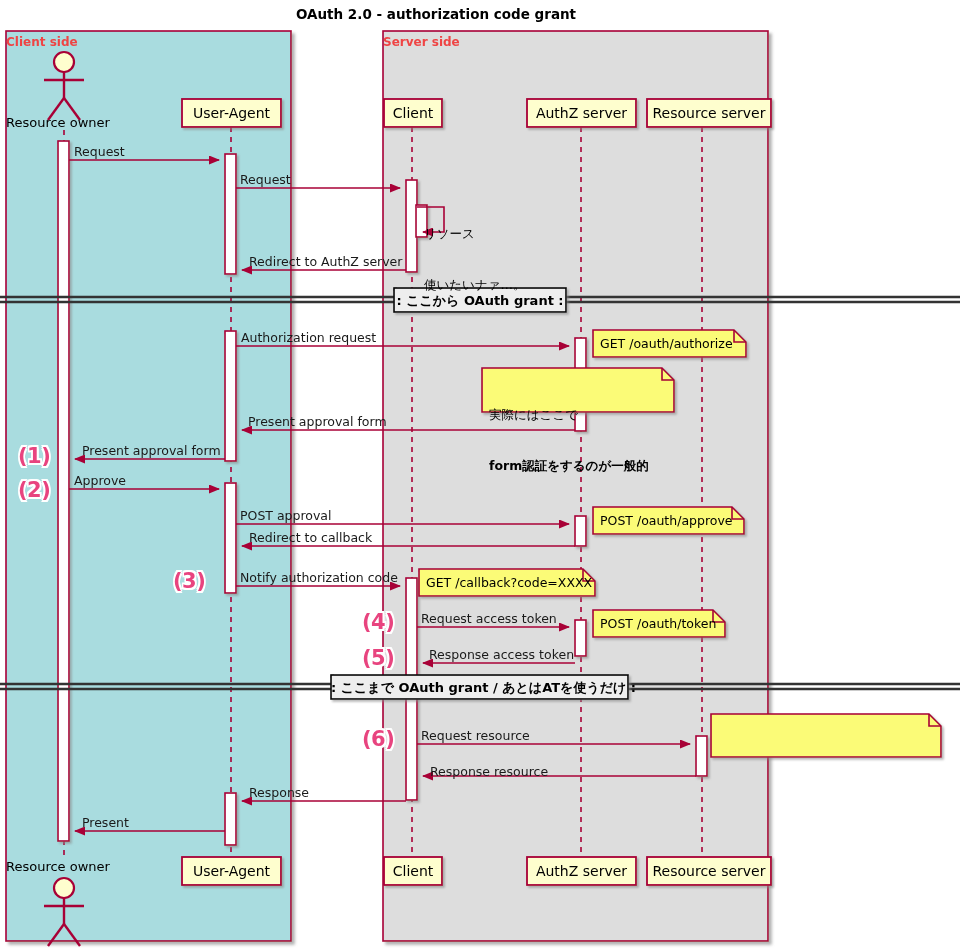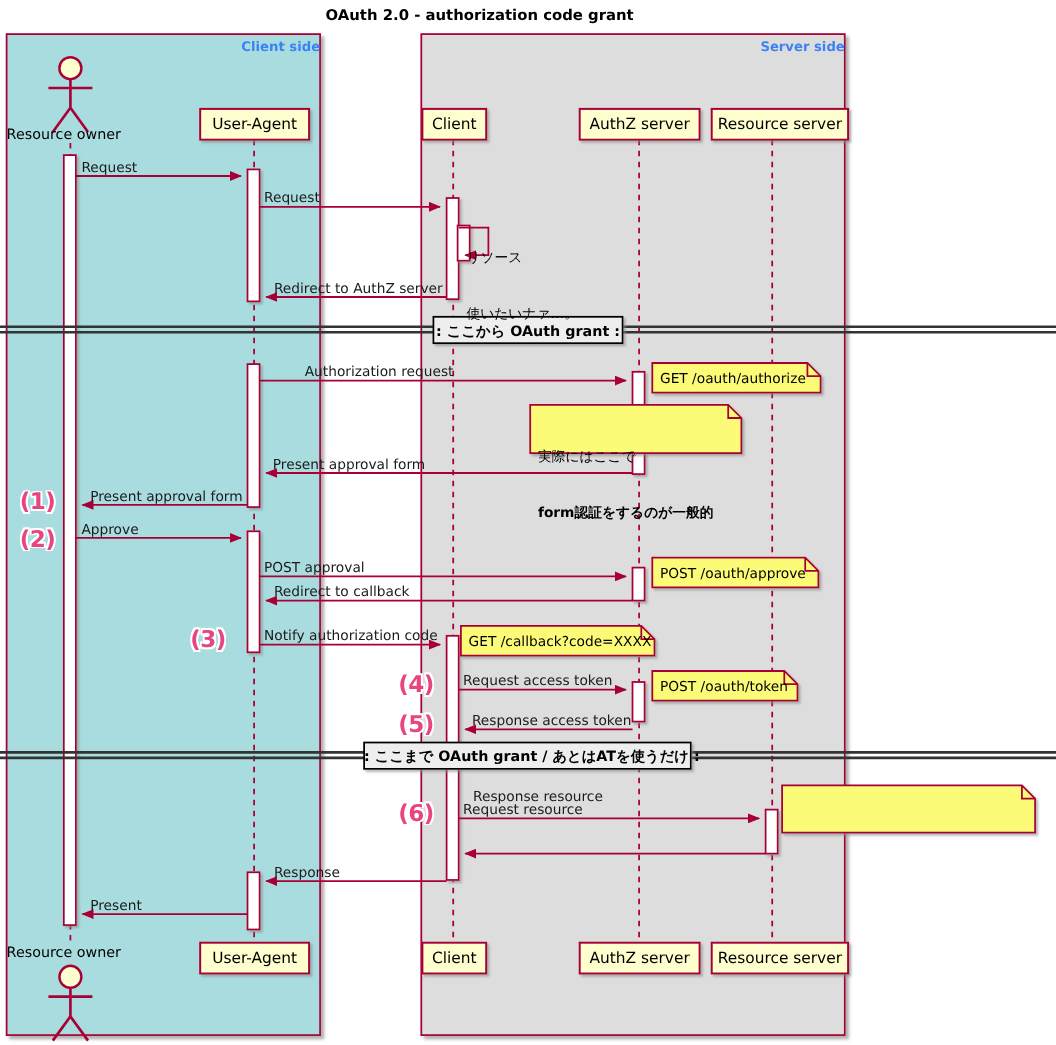--- a/index.html
+++ b/index.html
@@ -10,21 +10,21 @@
   }
   #stage{position:absolute;left:0;top:0;width:872px;height:950px;}
   svg{position:absolute;left:0;top:0;}
   .lbl{position:absolute;white-space:pre;}
   
   .title{
     font-size:13.5px;font-weight:bold;color:#000;
     text-align:center;width:100%;top:6px;left:0;
   }
   
-  .boxhdr{font-size:12px;font-weight:bold;color:#3b82f6;text-align:right;}
+  .boxhdr{font-size:12px;font-weight:bold;color:#ef4444;text-align:left;}
   
   .plabel{font-size:14px;color:#000;text-align:center;}
   
   .aname{font-size:13px;color:#000;}
   
   .msg{font-size:12.5px;color:#1a1a1a;}
   
   .note{font-size:12.5px;color:#000;line-height:16px;}
   .note-ja{font-size:12.5px;color:#000;line-height:17px;}
   
@@ -208,31 +208,31 @@
 
   <div class="lbl aname" style="left:6px;top:859px;">Resource owner</div>
   <div class="lbl plabel" style="left:182px;top:863px;width:99px;">User-Agent</div>
   <div class="lbl plabel" style="left:384px;top:863px;width:58px;">Client</div>
   <div class="lbl plabel" style="left:527px;top:863px;width:109px;">AuthZ server</div>
   <div class="lbl plabel" style="left:647px;top:863px;width:124px;">Resource server</div>
 
   <div class="lbl msg" style="left:74px;top:144px;">Request</div>
   <div class="lbl msg" style="left:240px;top:172px;">Request</div>
   <div class="lbl msg" style="left:249px;top:254px;">Redirect to AuthZ server</div>
-  <div class="lbl msg" style="left:241px;top:330px;margin-left:36px;">Authorization request</div>
+  <div class="lbl msg" style="left:241px;top:330px;">Authorization request</div>
   <div class="lbl msg" style="left:248px;top:414px;">Present approval form</div>
   <div class="lbl msg" style="left:82px;top:443px;">Present approval form</div>
   <div class="lbl msg" style="left:74px;top:473px;">Approve</div>
   <div class="lbl msg" style="left:240px;top:508px;">POST approval</div>
   <div class="lbl msg" style="left:249px;top:530px;">Redirect to callback</div>
   <div class="lbl msg" style="left:240px;top:570px;">Notify authorization code</div>
   <div class="lbl msg" style="left:421px;top:611px;">Request access token</div>
   <div class="lbl msg" style="left:429px;top:647px;">Response access token</div>
   <div class="lbl msg" style="left:421px;top:728px;">Request resource</div>
-  <div class="lbl msg" style="left:430px;top:716px;">Response resource</div>
+  <div class="lbl msg" style="left:430px;top:764px;">Response resource</div>
   <div class="lbl msg" style="left:249px;top:785px;">Response</div>
   <div class="lbl msg" style="left:82px;top:815px;">Present</div>
 
   <div class="lbl note-ja" style="left:424px;top:191px;">
     <div>リソース</div>
     <div>使いたいナァ…。</div>
   </div>
   <div class="lbl note" style="left:600px;top:336px;">GET /oauth/authorize</div>
   <div class="lbl note-ja" style="left:489px;top:372px;">
     <div>実際にはここで</div>

